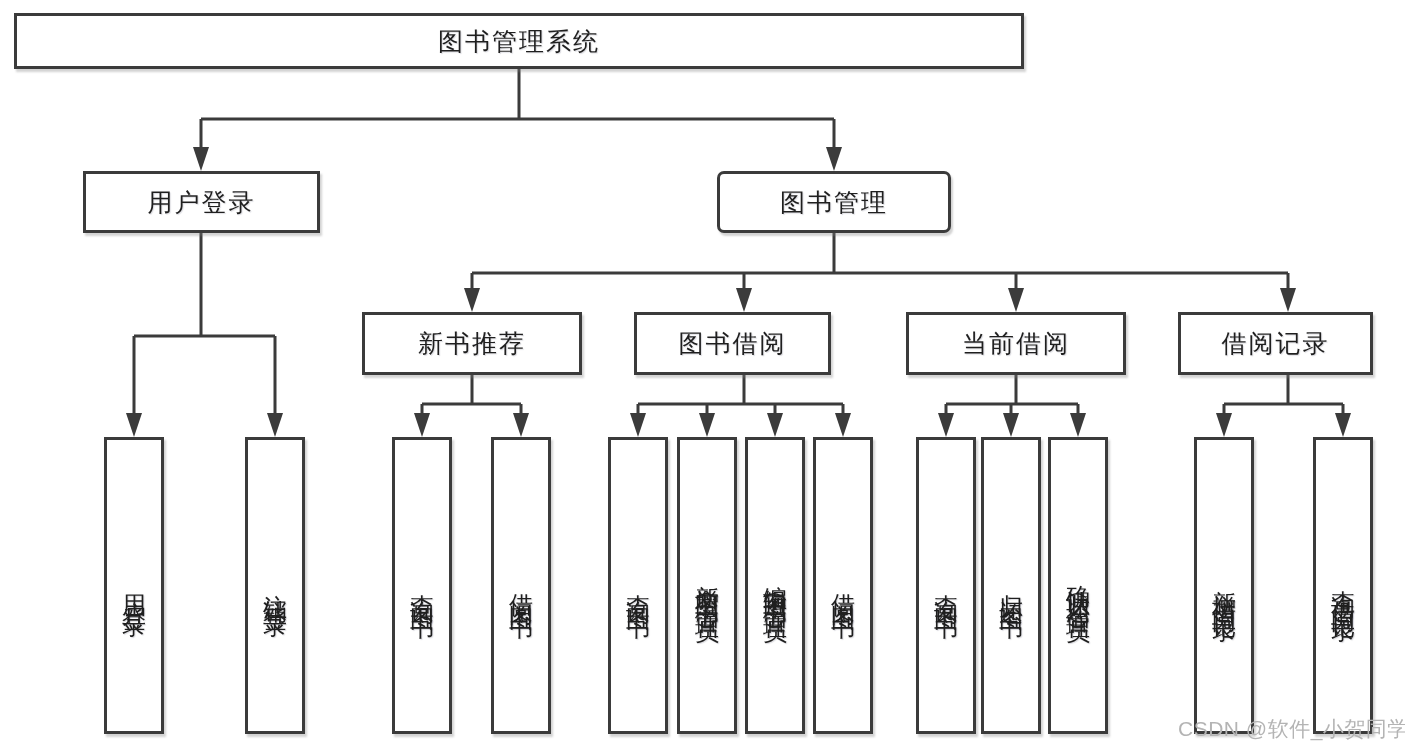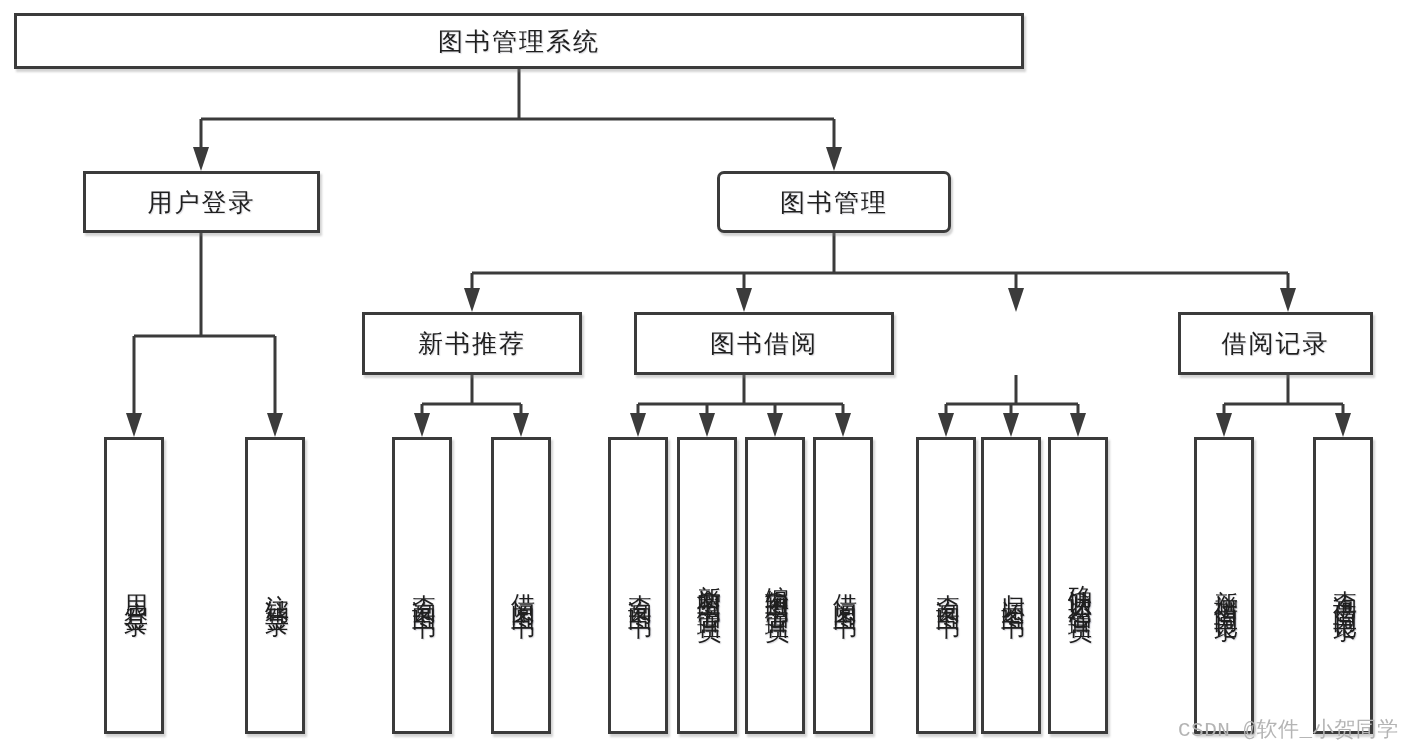--- a/index.html
+++ b/index.html
@@ -8,21 +8,21 @@
     --watermark: #b4b4b4;
     --background: #ffffff;
   }
   * { box-sizing: border-box; }
   html, body { margin: 0; padding: 0; background: var(--background); }
   .canvas {
     position: relative;
     width: 1405px;
     height: 747px;
     background: var(--background);
-    font-family: Liberation Mono, monospace;
+    font-family: Liberation Sans, sans-serif;
     overflow: hidden;
   }
   .connectors {
     position: absolute;
     left: 0; top: 0;
     width: 1405px; height: 747px;
     pointer-events: none;
   }
   .connectors path {
     stroke: var(--line);
@@ -105,21 +105,22 @@
     <polygon points="1216,413 1232,413 1224,437"></polygon>
     <polygon points="1335,413 1351,413 1343,437"></polygon>
   </svg>
 
   <div class="node h-node" style="left:14px; top:13px; width:1010px; height:56px;">图书管理系统</div>
 
   <div class="node h-node" style="left:83px; top:171px; width:237px; height:62px;">用户登录</div>
   <div class="node h-node" style="left:717px; top:171px; width:234px; height:62px;border-radius:7px;">图书管理</div>
 
   <div class="node h-node" style="left:362px; top:312px; width:220px; height:63px;">新书推荐</div>
-  <div class="node h-node" style="left:634px; top:312px; width:260px; height:63px;">图书借阅</div>
+  <div class="node h-node" style="left:634px; top:312px; width:197px; height:63px;">图书借阅</div>
+  <div class="node h-node" style="left:906px; top:312px; width:220px; height:63px;">当前借阅</div>
   <div class="node h-node" style="left:1178px; top:312px; width:195px; height:63px;">借阅记录</div>
 
   <div class="node v-node" style="left:104px; top:437px; width:60px; height:297px;">用户登录</div>
   <div class="node v-node" style="left:245px; top:437px; width:60px; height:297px;">注销登录</div>
 
   <div class="node v-node" style="left:392px; top:437px; width:60px; height:297px;">查询图书</div>
   <div class="node v-node" style="left:491px; top:437px; width:60px; height:297px;">借阅图书</div>
 
   <div class="node v-node" style="left:608px; top:437px; width:60px; height:297px;">查询图书</div>
   <div class="node v-node" style="left:677px; top:437px; width:60px; height:297px; letter-spacing:5px;">新增图书（管理员）</div>

